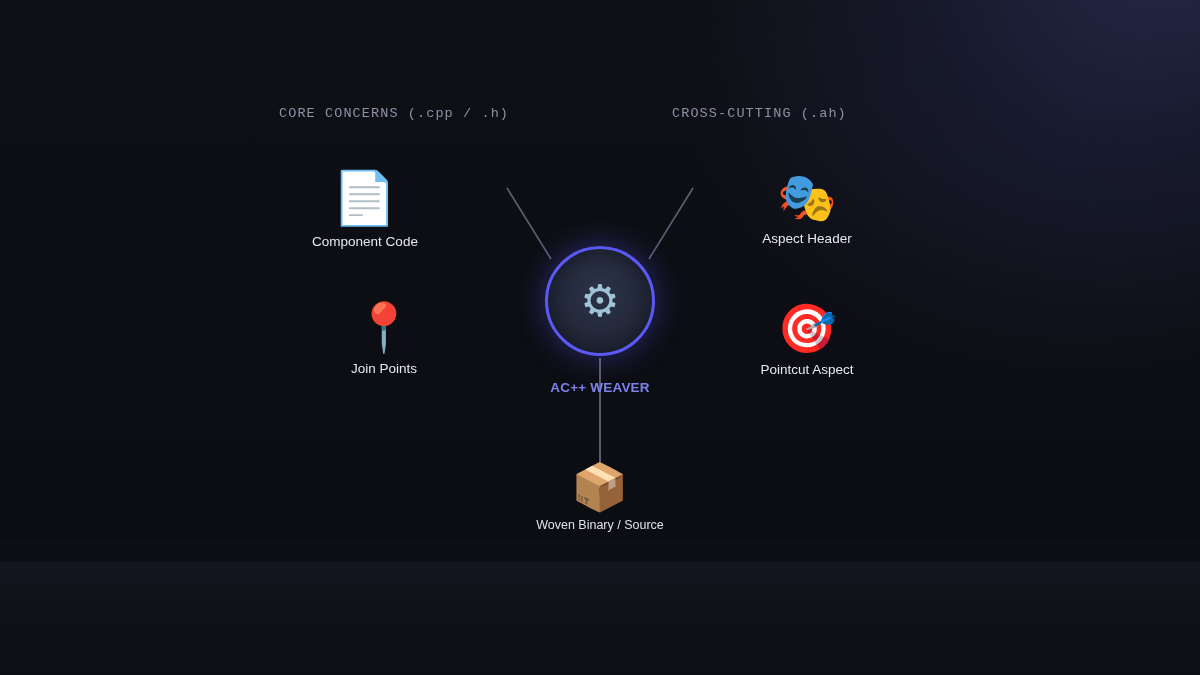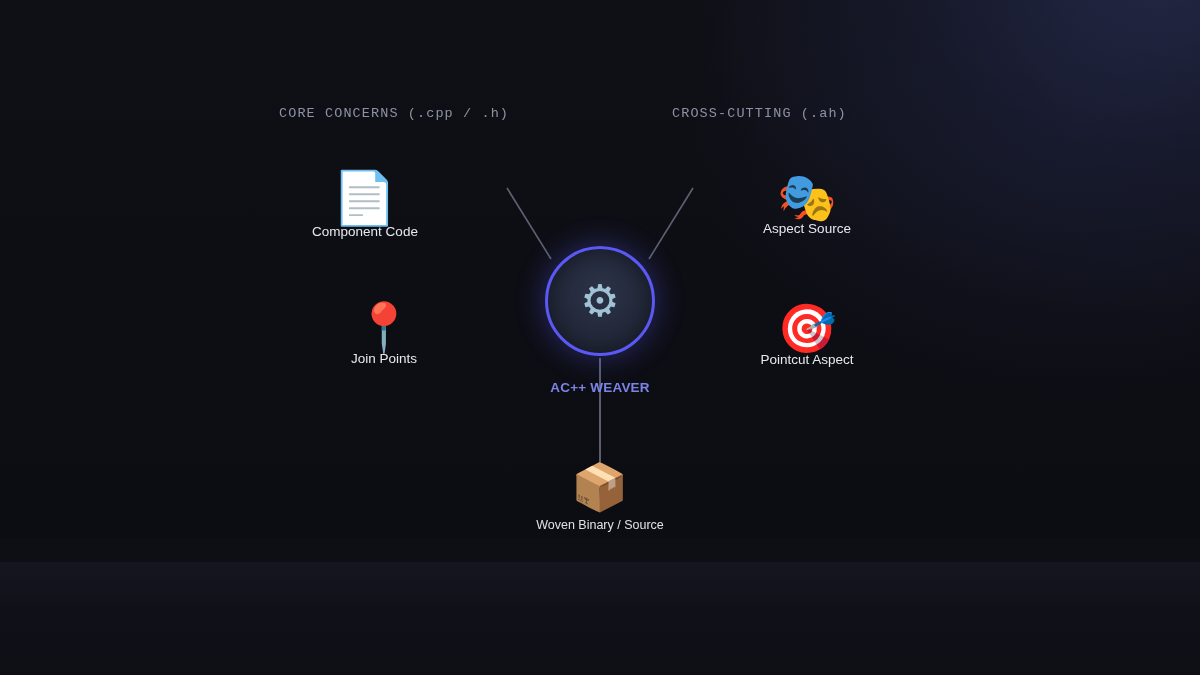--- a/index.html
+++ b/index.html
@@ -44,20 +44,21 @@
     align-items:center;
     width:190px;
   }
   .node .glyph {
     font-family:"DejaVu Sans", sans-serif;
     line-height:1;
     display:block;
     text-align:center;
   }
   .node .label {
+    margin-top:10px;
     font-size:13.5px;
     color:#e6e8ef;
     white-space:nowrap;
     text-align:center;
   }
 
   
   #node-component { left:270px; top:172px; }
   #node-component .glyph { font-size:52px; }
   #node-join { left:289px; top:303px; }
@@ -143,21 +144,21 @@
     <span class="label">Component Code</span>
   </div>
 
   <div class="node" id="node-join">
     <span class="glyph">📍</span>
     <span class="label">Join Points</span>
   </div>
 
   <div class="node" id="node-aspect">
     <span class="glyph">🎭</span>
-    <span class="label">Aspect Source</span>
+    <span class="label">Aspect Header</span>
   </div>
 
   <div class="node" id="node-pointcut">
     <span class="glyph">🎯</span>
     <span class="label">Pointcut Aspect</span>
   </div>
 
   <div id="weaver">
     <div id="weaver-circle">
       <span class="glyph">⚙</span>

